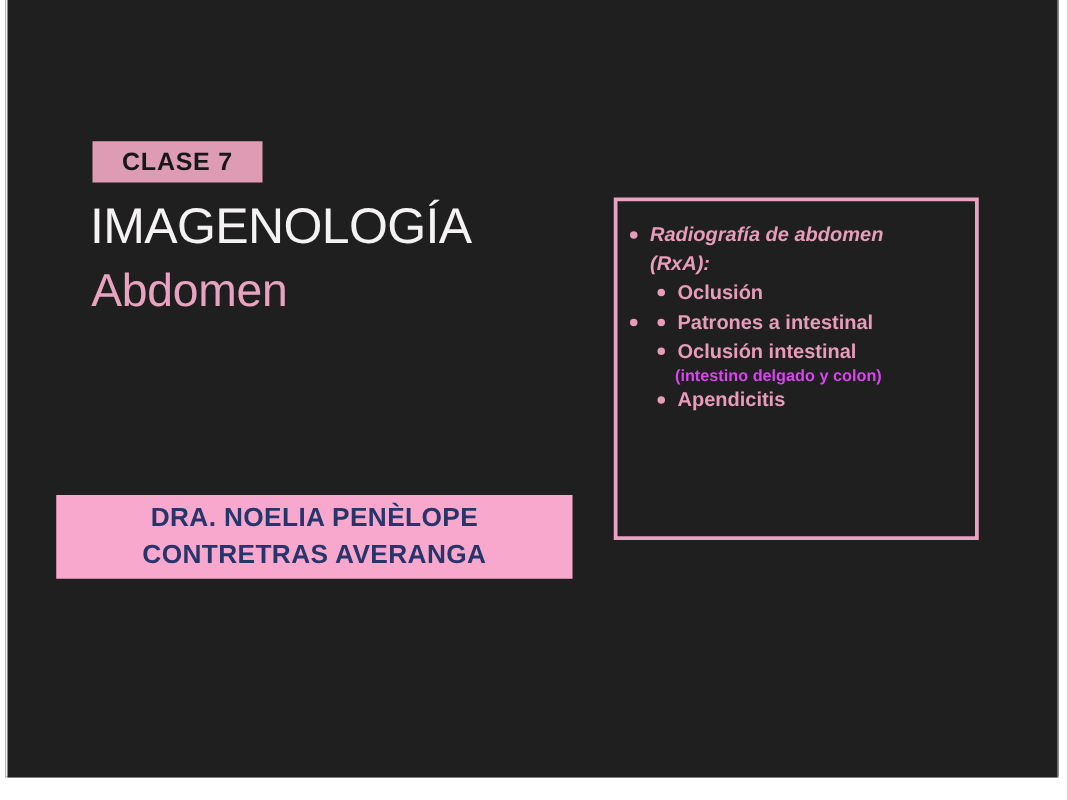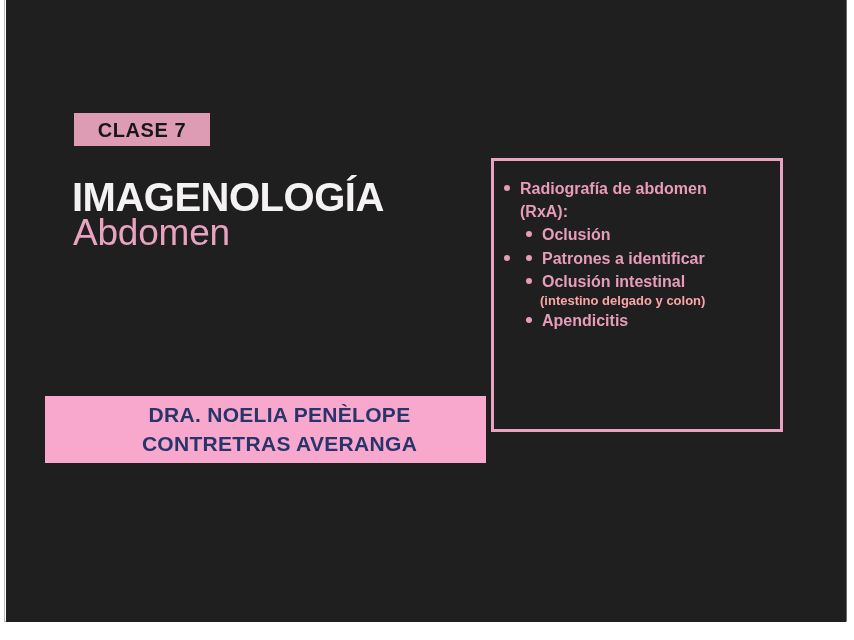--- a/index.html
+++ b/index.html
@@ -75,23 +75,23 @@
     font-weight: bold;
     color: #171717;
     letter-spacing: 0.6px;
     line-height: 1;
   }
 
   
   #main-title {
     position: absolute;
     left: 66px;
-    top: 176px;
+    top: 160px;
     font-size: 40px;
-    font-weight: bold;
+    font-weight: normal;
     color: #f4f2f2;
     letter-spacing: -0.5px;
     line-height: 1.05;
     white-space: nowrap;
   }
   #subtitle {
     position: absolute;
     left: 67px;
     top: 214px;
     font-size: 37px;
@@ -107,21 +107,20 @@
     position: absolute;
     left: 39px;
     top: 396px;
     width: 413px;
     height: 67px;
     background: #f9a8cd;
     display: flex;
     flex-direction: column;
     align-items: center;
     justify-content: center;
-    padding-left: 28px;
   }
   #presenter-box .presenter-line {
     font-size: 21px;
     font-weight: bold;
     color: #27356b;
     letter-spacing: 0.3px;
     line-height: 1.35;
     white-space: nowrap;
   }
 
@@ -147,40 +146,41 @@
     margin: 0;
     padding: 0 0 0 16px;
     font-size: 16px;
     font-weight: bold;
     color: #e79cba;
     line-height: 1.45;
     white-space: nowrap;
   }
   ul.outline-list li.level-1 {
     margin-left: 2px;
+    font-style: italic;
   }
   ul.outline-list li.level-2 {
     margin-left: 24px;
   }
   ul.outline-list li .bullet-dot {
     position: absolute;
     left: 0px;
     top: 8px;
     width: 6px;
     height: 6px;
     border-radius: 50%;
     background: #e79cba;
   }
   ul.outline-list li .item-label {
     display: inline;
   }
   
   ul.outline-list li.note {
     font-size: 13px;
-    color: #fca5a5;
+    color: #d946ef;
     margin-left: 38px;
     padding-left: 0;
     line-height: 1.25;
   }
 </style>
 </head>
 <body>
 
 <div id="slide-root">
 
@@ -202,21 +202,21 @@
       <span class="presenter-line">DRA. NOELIA PENÈLOPE</span>
       <span class="presenter-line">CONTRETRAS AVERANGA</span>
     </div>
 
     <div id="outline-panel">
       <ul class="outline-list" id="outline-list">
           <li class="level-1"><span class="bullet-dot"></span><span class="item-label">Radiografía de abdomen</span></li>
           <li class="level-1 continuation"><span class="item-label">(RxA):</span></li>
           <li class="level-2"><span class="bullet-dot"></span><span class="item-label">Oclusión</span></li>
           <li class="level-1"><span class="bullet-dot"></span></li>
-          <li class="level-2"><span class="bullet-dot"></span><span class="item-label">Patrones a identificar</span></li>
+          <li class="level-2"><span class="bullet-dot"></span><span class="item-label">Patrones a intestinal</span></li>
           <li class="level-2"><span class="bullet-dot"></span><span class="item-label">Oclusión intestinal</span></li>
           <li class="level-2 continuation note"><span class="item-label">(intestino delgado y colon)</span></li>
           <li class="level-2"><span class="bullet-dot"></span><span class="item-label">Apendicitis</span></li>
         </ul>
     </div>
 
   </div>
 </div>
 
 </body></html>

